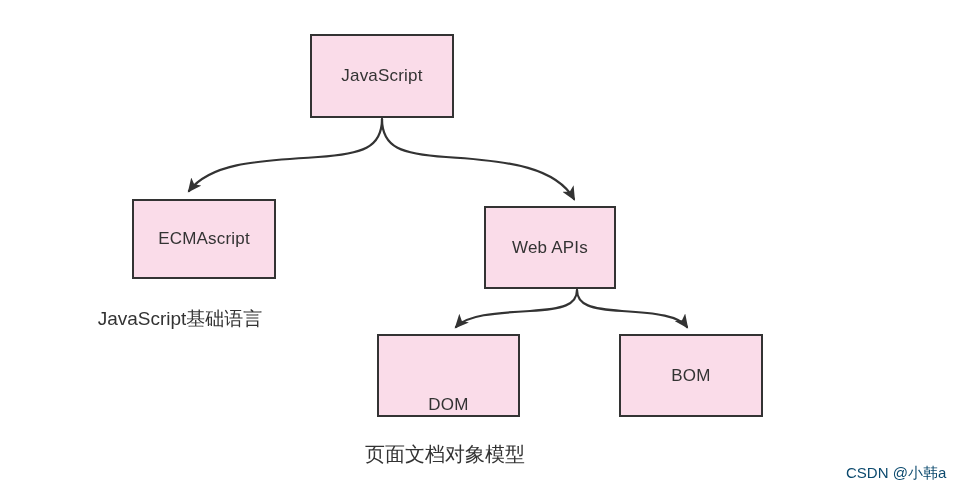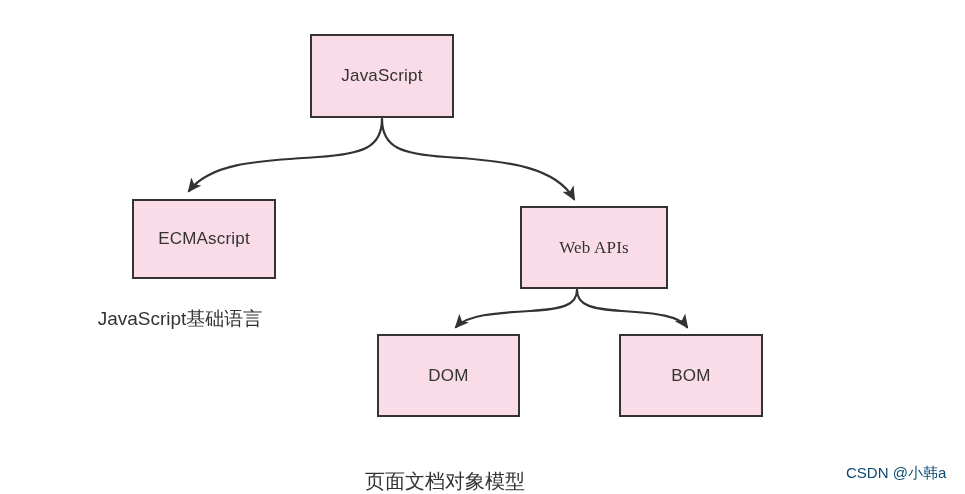--- a/index.html
+++ b/index.html
@@ -37,32 +37,32 @@
     border-radius: 0;
     display: flex;
     align-items: center;
     justify-content: center;
     color: #333333;
     font-size: 17px;
     letter-spacing: 0.2px;
   }
   .node-javascript { left: 310px; top: 34px;  width: 144px; height: 84px; }
   .node-ecmascript { left: 110px; top: 199px; width: 144px; height: 80px; margin-left: 22px; }
-  .node-webapis    { left: 520px; top: 206px; width: 148px; height: 83px; font-family: Liberation Serif, serif; }
-  .node-dom        { left: 377px; top: 334px; width: 143px; height: 83px; }
+  .node-webapis    { left: 484px; top: 206px; width: 132px; height: 83px; }
+  .node-dom        { left: 377px; top: 334px; width: 143px; height: 83px; align-items: flex-end; }
   .node-bom        { left: 619px; top: 334px; width: 144px; height: 83px; }
   .caption {
     position: absolute;
     color: #333333;
     font-size: 19px;
     text-align: center;
     white-space: nowrap;
   }
   .caption-ecmascript { left: 85px;  top: 306px; width: 190px; }
-  .caption-dom        { left: 363px; top: 441px; width: 164px; font-size: 20px; margin-top: 27px; }
+  .caption-dom        { left: 363px; top: 441px; width: 164px; font-size: 20px; }
   .caption-bom        { left: 621px; top: 441px; width: 144px; font-size: 20px; }
   .watermark {
     position: absolute;
     left: 846px;
     top: 464px;
     width: 119px;
     color: #0c4a6e;
     font-size: 15px;
     white-space: nowrap;
     overflow: hidden;

